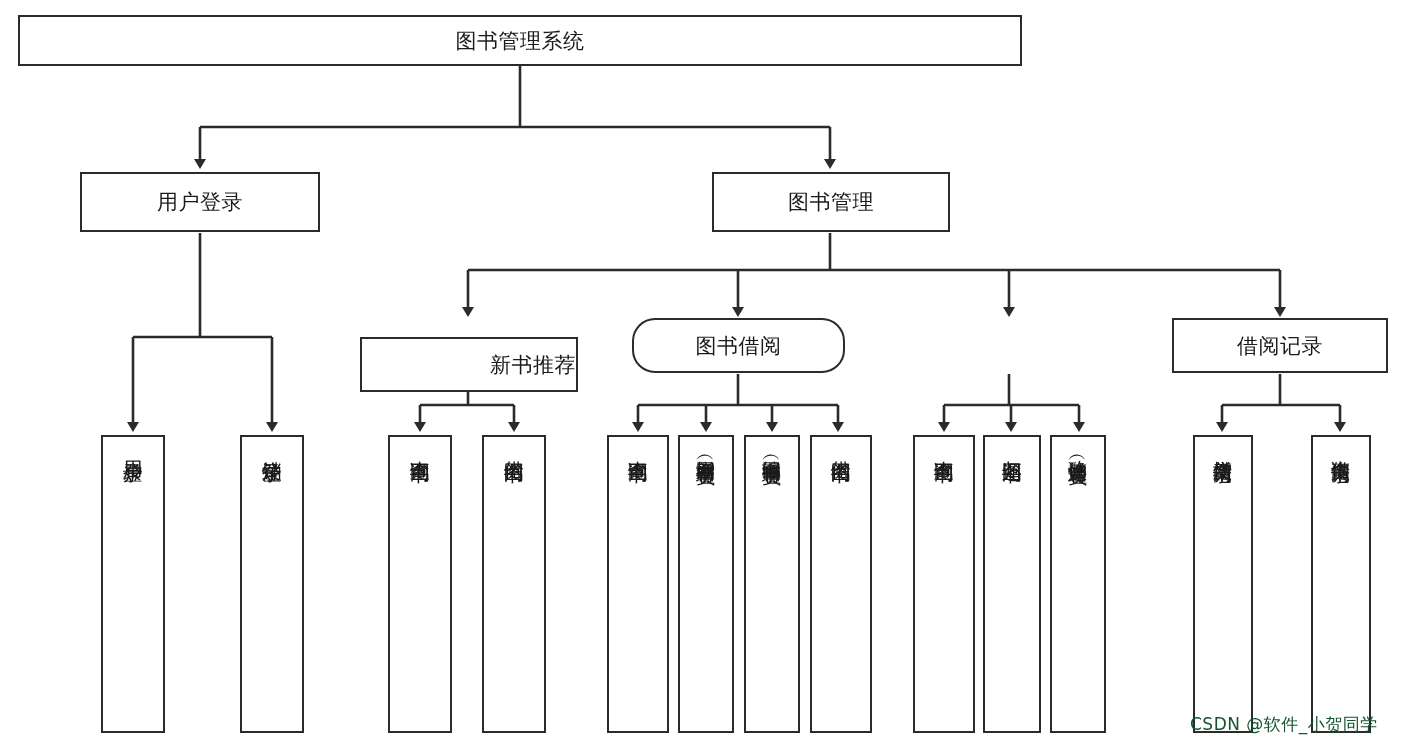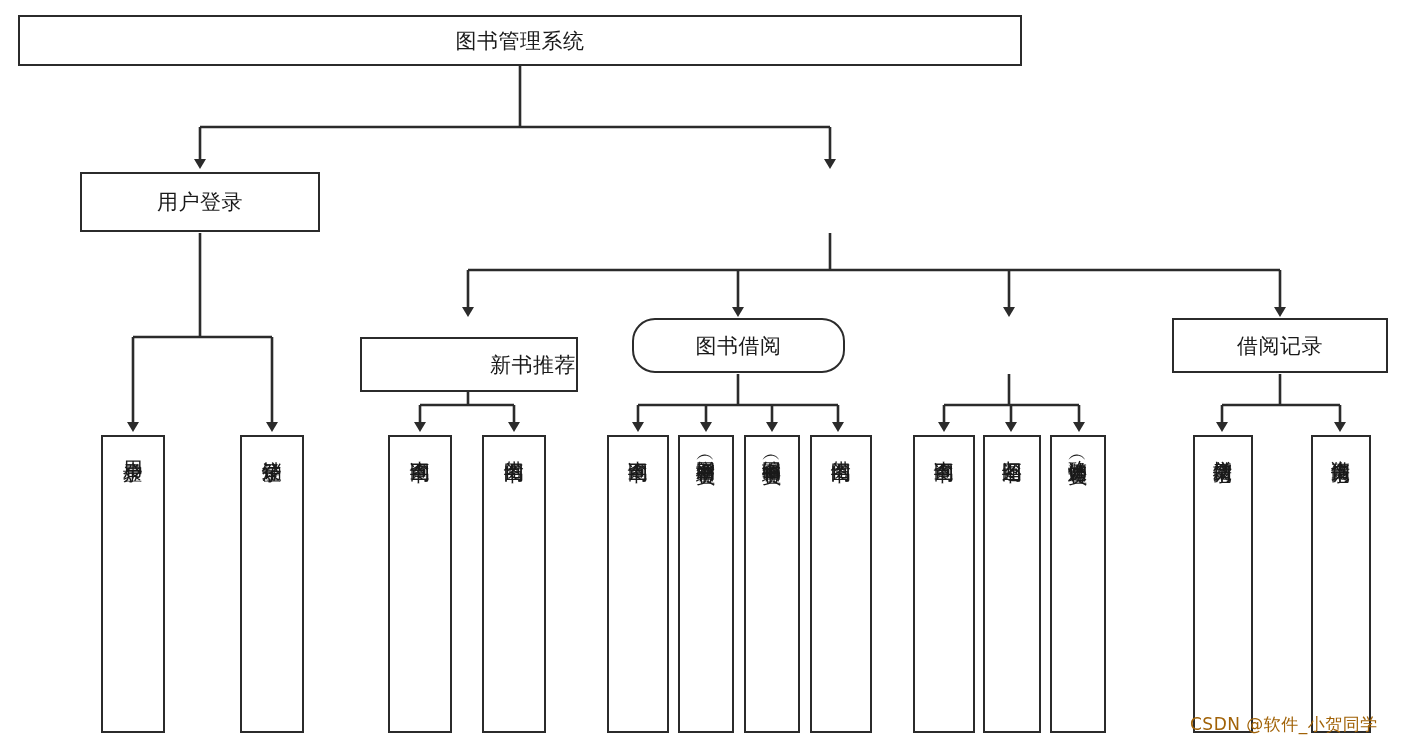--- a/index.html
+++ b/index.html
@@ -55,21 +55,21 @@
     top: 0;
     width: 1405px;
     height: 747px;
     pointer-events: none;
   }
   #watermark {
     position: absolute;
     left: 1190px;
     top: 713px;
     font-size: 17px;
-    color: #a16207;
+    color: #14532d;
     white-space: nowrap;
     letter-spacing: 0.5px;
   }
 </style>
 </head>
 <body>
 
 <div id="canvas">
 
   <svg id="edges" viewBox="0 0 1405 747" xmlns="http://www.w3.org/2000/svg">
@@ -123,20 +123,23 @@
   </svg>
 
   <div class="node h-label" style="left:18px; top:15px; width:1004px; height:51px;">
     <span>图书管理系统</span>
   </div>
 
   <div class="node h-label" style="left:80px; top:172px; width:240px; height:60px;">
     <span>用户登录</span>
   </div>
 
+  <div class="node h-label" style="left:712px; top:172px; width:238px; height:60px;">
+    <span>图书管理</span>
+  </div>
 
   <div class="node h-label" style="left:360px; top:337px; width:218px; height:55px;justify-content:flex-end;">
     <span>新书推荐</span>
   </div>
 
   <div class="node h-label" style="left:632px; top:318px; width:213px; height:55px;border-radius:23px;">
     <span>图书借阅</span>
   </div>
 
 

